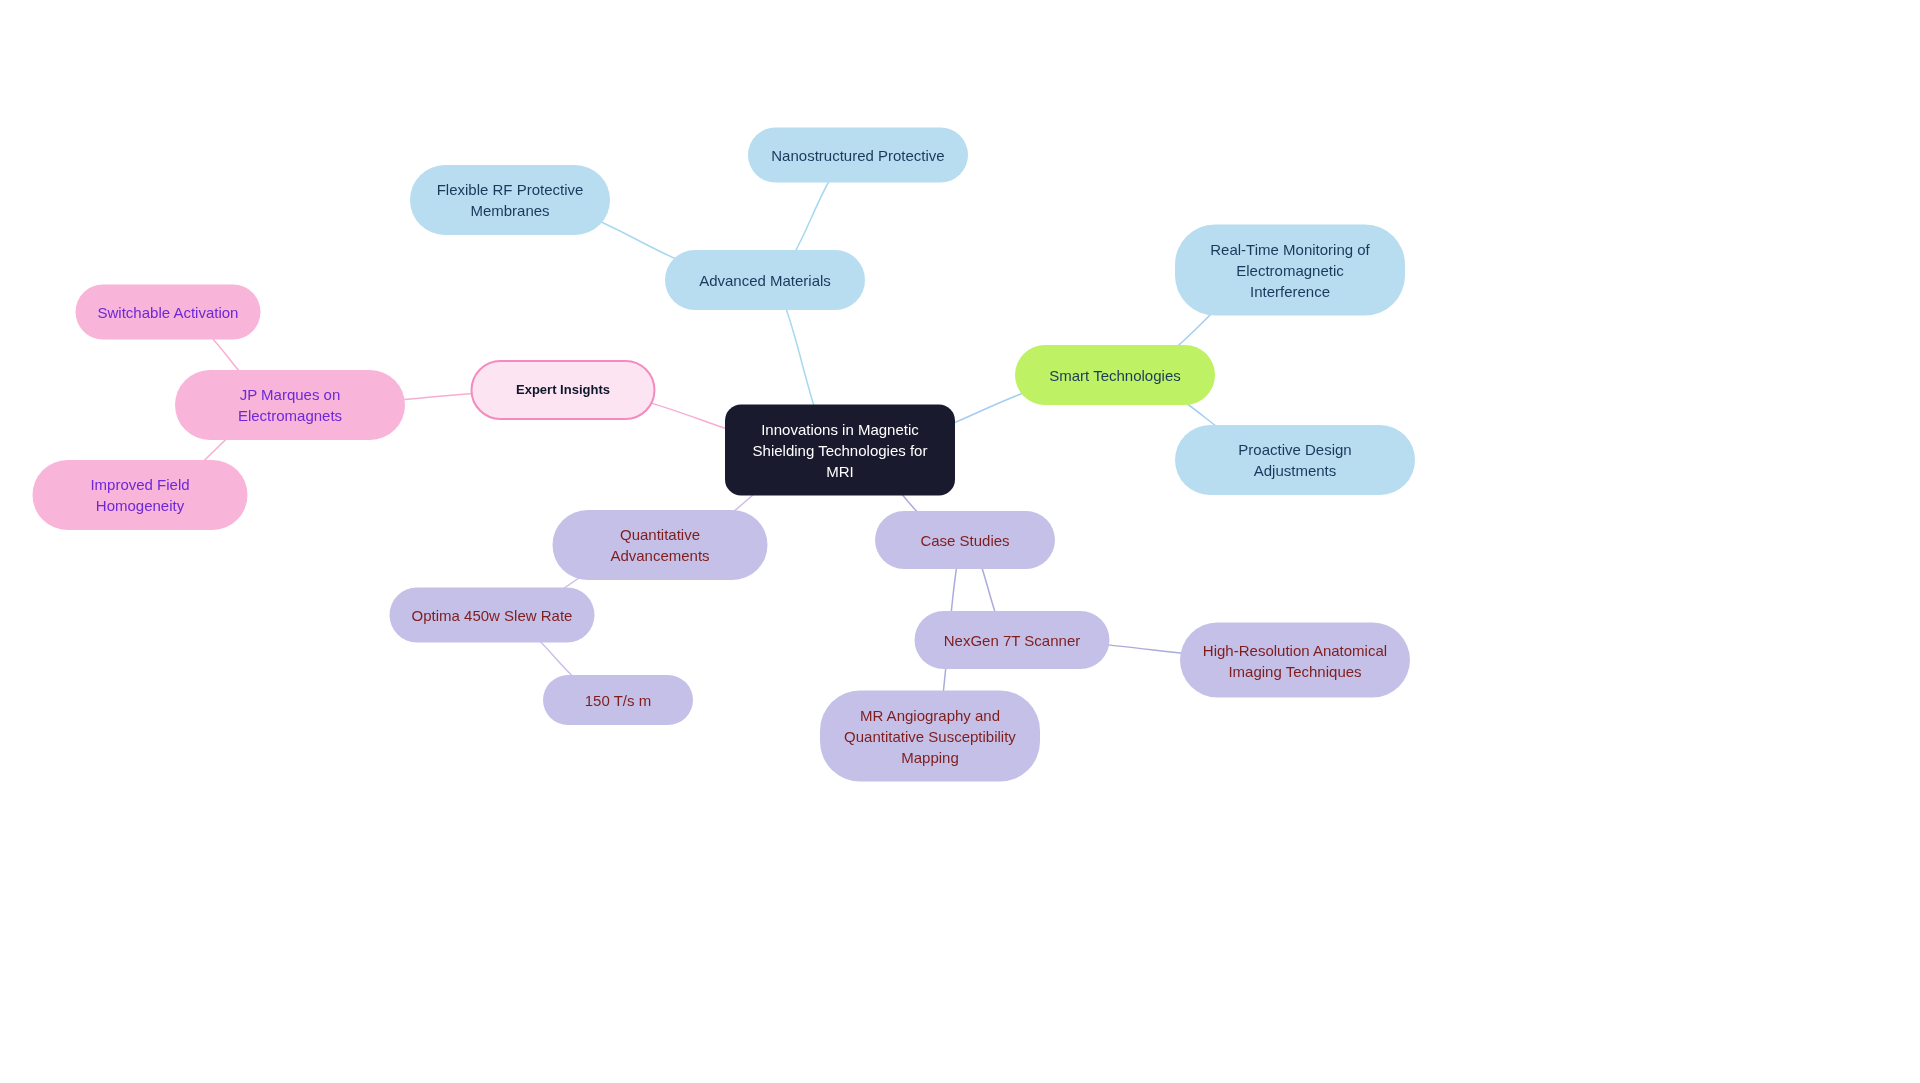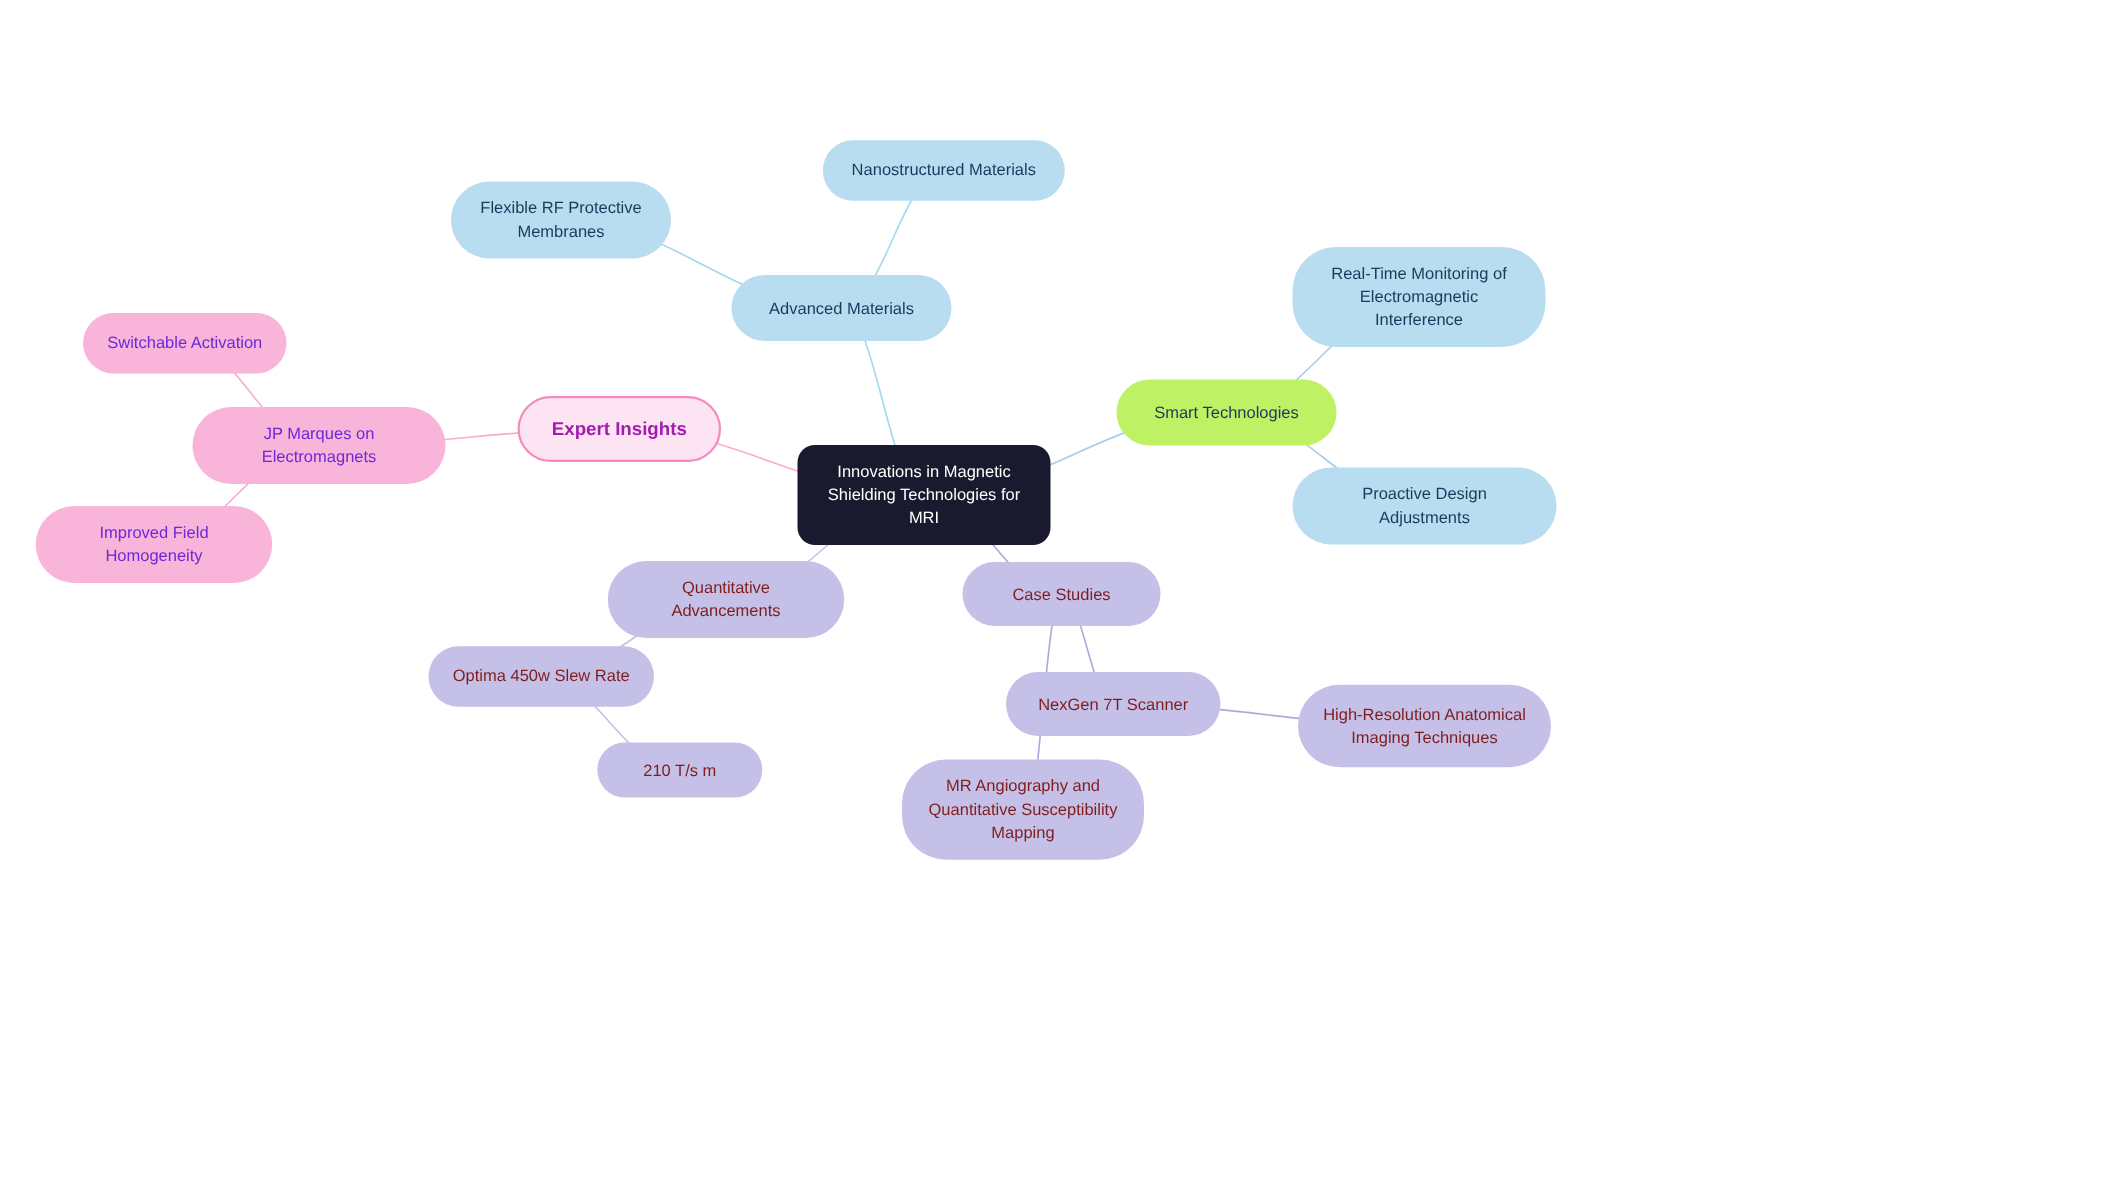--- a/index.html
+++ b/index.html
@@ -109,30 +109,30 @@
   <div class="node node-central" id="node-central" style="left:840px; top:450px; width:230px; min-height:90px;">
     <span class="node-text">Innovations in Magnetic
 Shielding Technologies for MRI</span>
   </div>
 
   <div class="node node-lightblue" id="node-advanced_materials" style="left:765px; top:280px; width:200px; min-height:60px;">
     <span class="node-text">Advanced Materials</span>
   </div>
 
   <div class="node node-lightblue" id="node-nanostructured" style="left:858px; top:155px; width:220px; min-height:55px;">
-    <span class="node-text">Nanostructured Materials</span>
+    <span class="node-text">Nanostructured Protective</span>
   </div>
 
   <div class="node node-lightblue" id="node-flexible_rf" style="left:510px; top:200px; width:200px; min-height:70px;">
     <span class="node-text">Flexible RF Protective
 Membranes</span>
   </div>
 
   <div class="node node-pink-outline" id="node-expert_insights" style="left:563px; top:390px; width:185px; min-height:60px;">
-    <span class="node-text" style="font-size:17px; font-weight:600; color:#a21caf;">Expert Insights</span>
+    <span class="node-text" style="font-size:13px; font-weight:600; color:#0f172a;">Expert Insights</span>
   </div>
 
   <div class="node node-pink" id="node-jp_marques" style="left:290px; top:405px; width:230px; min-height:60px;">
     <span class="node-text">JP Marques on Electromagnets</span>
   </div>
 
   <div class="node node-pink" id="node-switchable" style="left:168px; top:312px; width:185px; min-height:55px;">
     <span class="node-text">Switchable Activation</span>
   </div>
 
@@ -142,21 +142,21 @@
 
   <div class="node node-lavender" id="node-quantitative" style="left:660px; top:545px; width:215px; min-height:60px;">
     <span class="node-text">Quantitative Advancements</span>
   </div>
 
   <div class="node node-lavender" id="node-optima" style="left:492px; top:615px; width:205px; min-height:55px;">
     <span class="node-text">Optima 450w Slew Rate</span>
   </div>
 
   <div class="node node-lavender" id="node-t150" style="left:618px; top:700px; width:150px; min-height:50px;">
-    <span class="node-text">210 T/s m</span>
+    <span class="node-text">150 T/s m</span>
   </div>
 
   <div class="node node-medblue" id="node-smart_tech" style="left:1115px; top:375px; width:200px; min-height:60px;">
     <span class="node-text">Smart Technologies</span>
   </div>
 
   <div class="node node-lightblue" id="node-realtime" style="left:1290px; top:270px; width:230px; min-height:75px;">
     <span class="node-text">Real-Time Monitoring of
 Electromagnetic Interference</span>
   </div>

